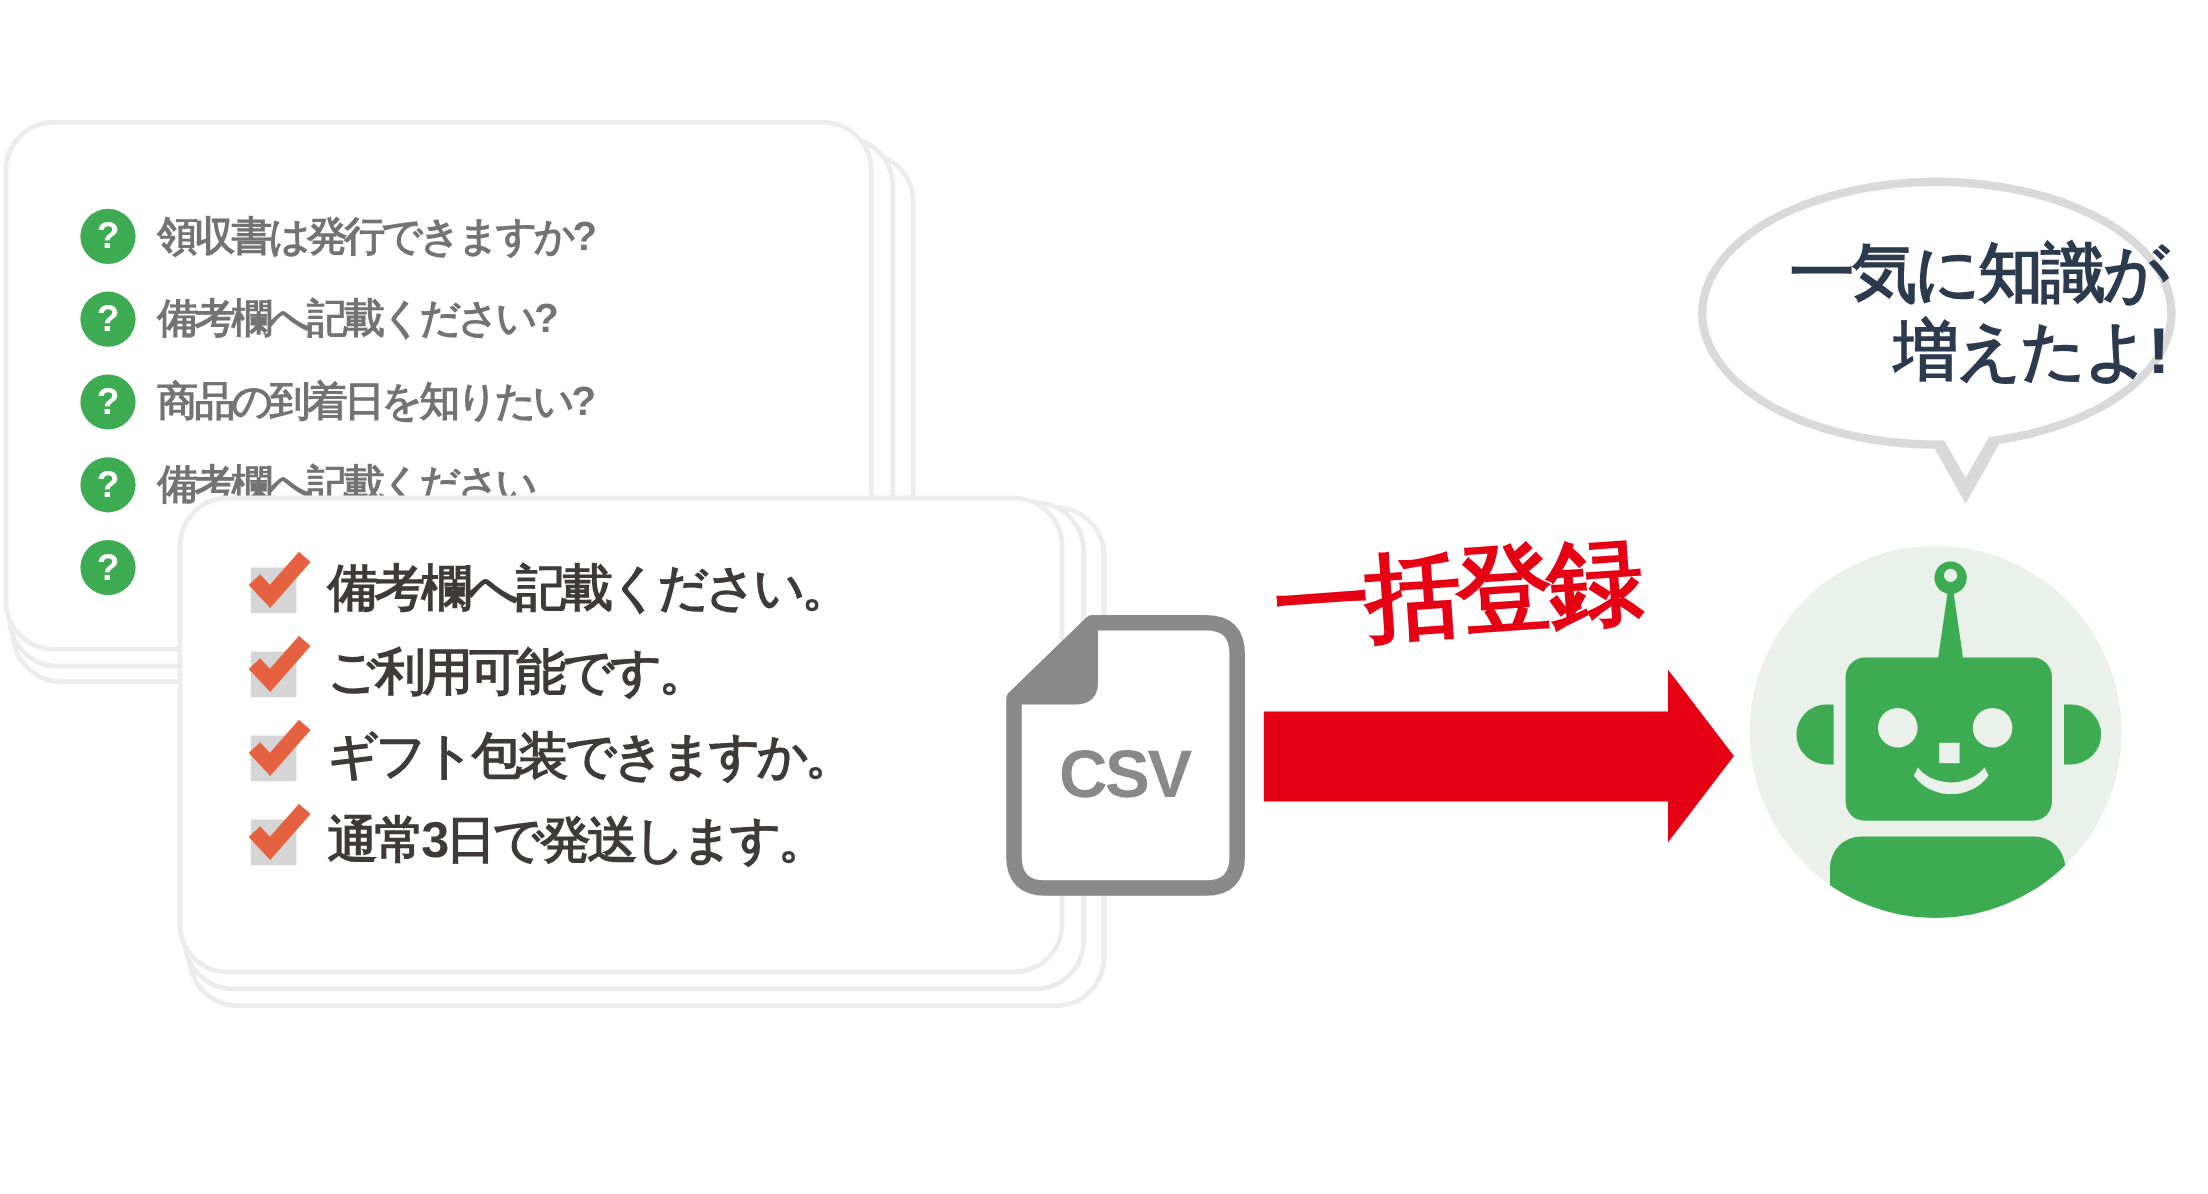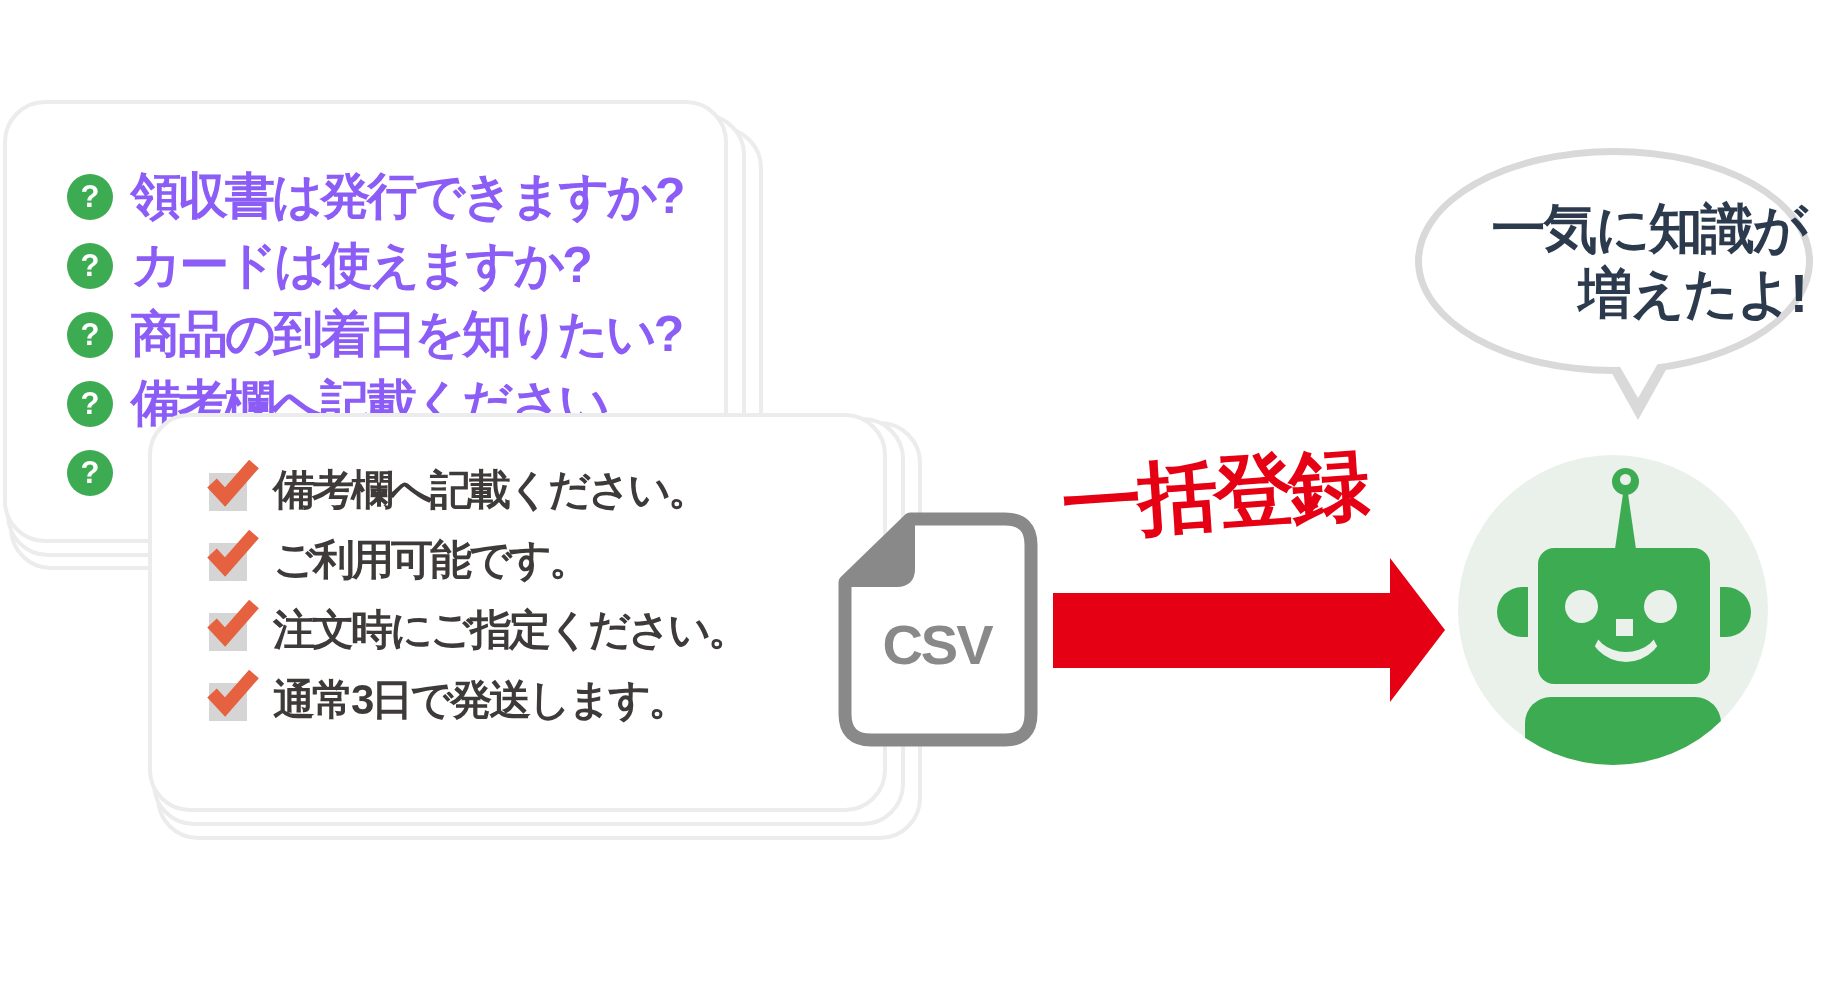--- a/index.html
+++ b/index.html
@@ -13,21 +13,21 @@
   }
   
   .qcard-s3{left:9px;top:126px;width:754px;height:444px;z-index:1;}
   .qcard-s2{left:6px;top:113px;width:740px;height:444px;z-index:1;}
   .qcard{left:3px;top:100px;width:725px;height:443px;z-index:1;padding:58px 0 0 60px;}
   .q-row{display:flex;align-items:center;height:69px;gap:18px;}
   .q-icon{
     width:46px;height:46px;flex:0 0 46px;border-radius:50%;background:#3dab52;color:#ffffff;
     font-weight:900;font-size:31px;display:flex;align-items:center;justify-content:center;
   }
-  .q-text{font-size:50px;letter-spacing:-3px;color:#8b5cf6;font-weight:700;white-space:nowrap;}
+  .q-text{font-size:34px;letter-spacing:-3px;color:#737373;font-weight:700;white-space:nowrap;}
   
   .acard-s3{left:156px;top:421px;width:766px;height:419px;z-index:2;}
   .acard-s2{left:152px;top:417px;width:753px;height:409px;z-index:2;}
   .acard{left:148px;top:413px;width:739px;height:399px;z-index:3;padding:38px 0 0 57px;}
   .a-row{display:flex;align-items:center;height:70px;}
   .check-wrap{position:relative;width:38px;height:38px;flex:0 0 38px;margin-right:26px;}
   .check-box{position:absolute;left:0;top:2px;width:38px;height:38px;background:#d5d5d5;}
   .check-svg{position:absolute;left:-2px;top:-12px;width:52px;height:46px;overflow:visible;}
   .a-text{font-size:42px;letter-spacing:-3px;color:#3e3a39;font-weight:700;white-space:nowrap;}
   
@@ -87,21 +87,21 @@
 
   <div class="card qcard-s3"></div>
   <div class="card qcard-s2"></div>
   <div class="card qcard">
     <div class="q-row">
       <span class="q-icon">?</span>
       <span class="q-text">領収書は発行できますか?</span>
     </div>
     <div class="q-row">
       <span class="q-icon">?</span>
-      <span class="q-text">カードは使えますか?</span>
+      <span class="q-text">備考欄へ記載ください?</span>
     </div>
     <div class="q-row">
       <span class="q-icon">?</span>
       <span class="q-text">商品の到着日を知りたい?</span>
     </div>
     <div class="q-row">
       <span class="q-icon">?</span>
       <span class="q-text">備考欄へ記載ください</span>
     </div>
     <div class="q-row">
@@ -130,21 +130,21 @@
       </span>
       <span class="a-text">ご利用可能です。</span>
     </div>
     <div class="a-row">
       <span class="check-wrap">
         <span class="check-box"></span>
         <svg class="check-svg" viewBox="0 0 52 46">
           <polyline points="5,24 18,38 47,5" fill="none" stroke="#e5613f" stroke-width="13"></polyline>
         </svg>
       </span>
-      <span class="a-text">注文時にご指定ください。</span>
+      <span class="a-text">ギフト包装できますか。</span>
     </div>
     <div class="a-row">
       <span class="check-wrap">
         <span class="check-box"></span>
         <svg class="check-svg" viewBox="0 0 52 46">
           <polyline points="5,24 18,38 47,5" fill="none" stroke="#e5613f" stroke-width="13"></polyline>
         </svg>
       </span>
       <span class="a-text">通常3日で発送します。</span>
     </div>

